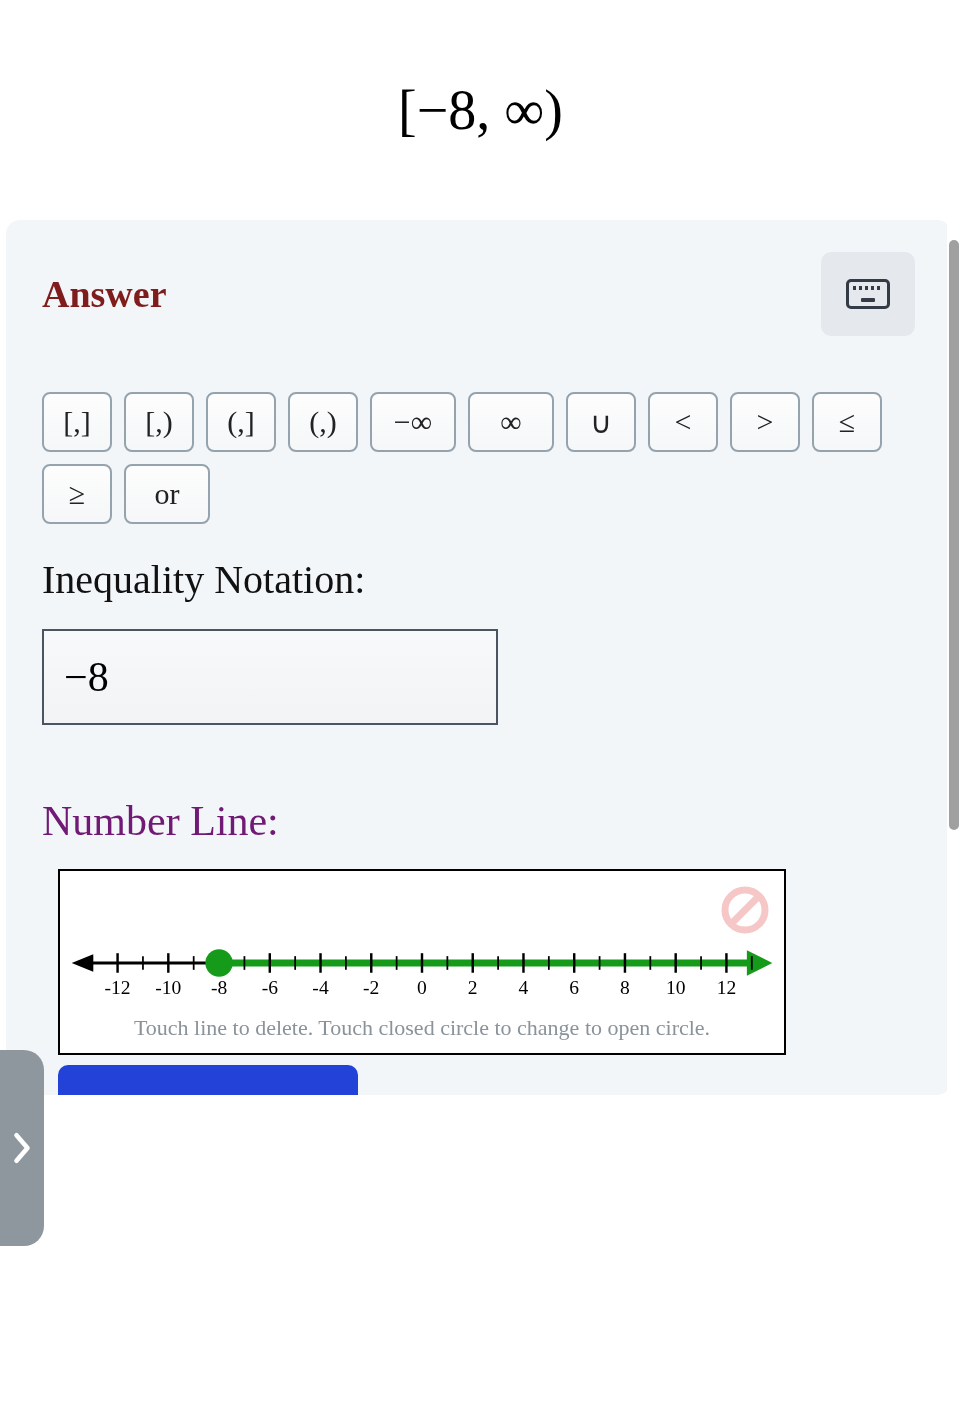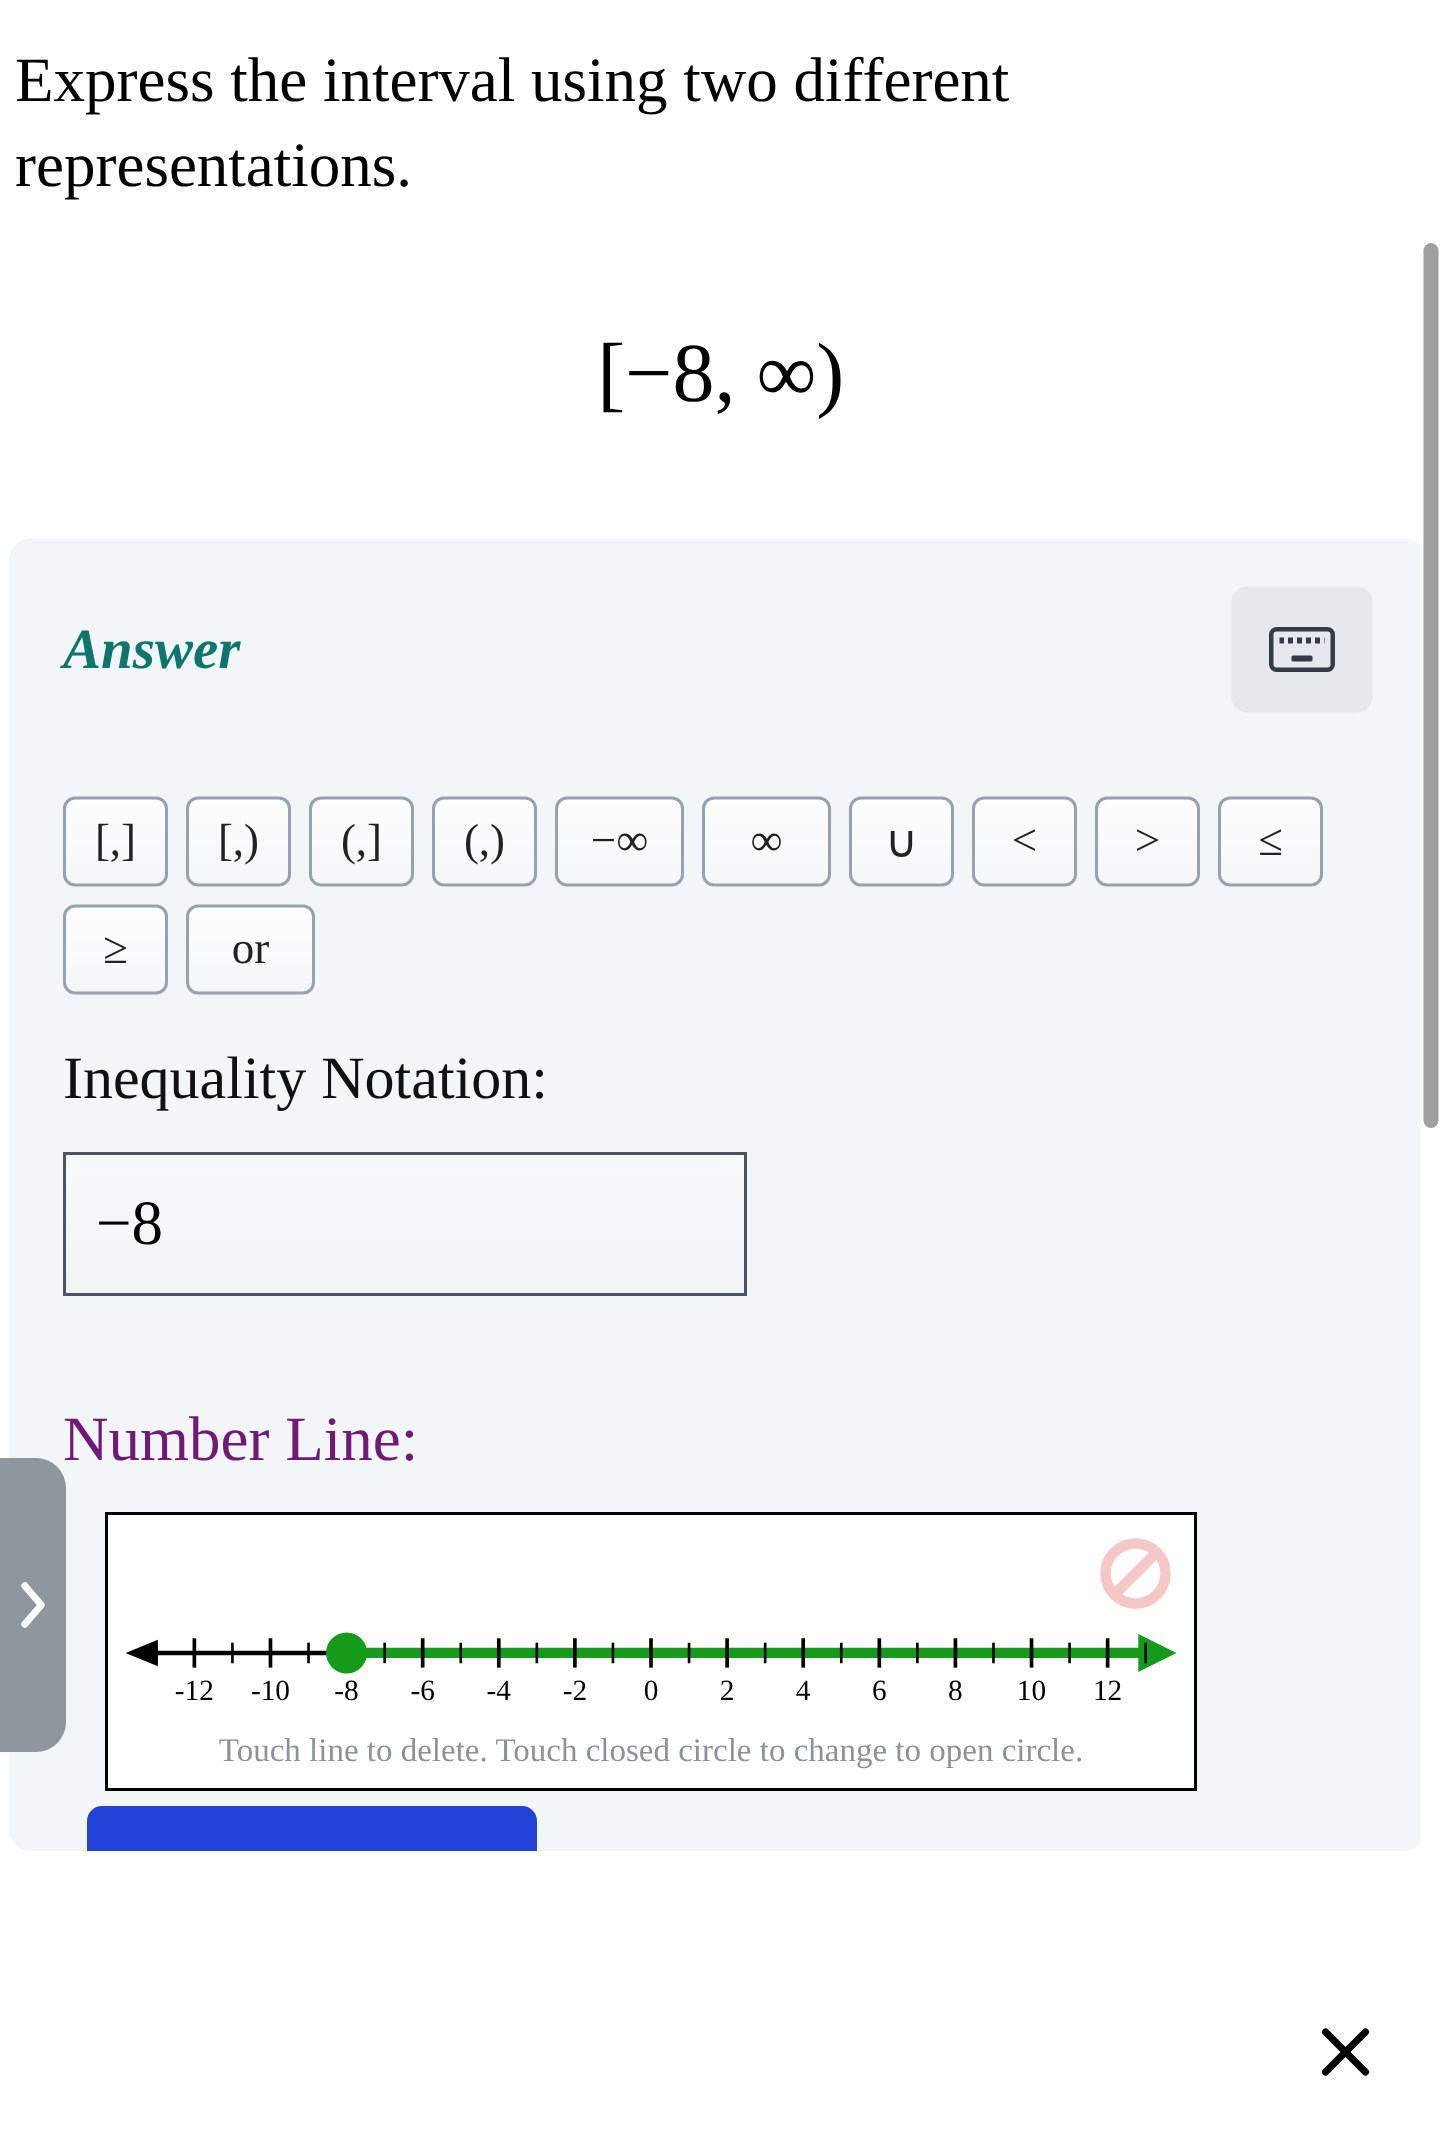--- a/index.html
+++ b/index.html
@@ -4,47 +4,46 @@
 <style>
   * { box-sizing: border-box; margin: 0; padding: 0; }
   html, body { width: 961px; height: 1424px; font-family: Georgia, 'Times New Roman', serif; background: #fff; overflow: hidden; position: relative; }
   .page { width: 961px; height: 1424px; position: relative; }
   .scrollbar-track { position: absolute; right: 0; top: 0; width: 14px; height: 100%; background: #fff; }
   .scrollbar-thumb { position: absolute; right: 2px; top: 162px; width: 10px; height: 590px; background: #a0a0a0; border-radius: 5px; }
   .question { padding: 26px 20px 0 10px; font-size: 42px; line-height: 1.35; color: #000; }
   .interval-display { text-align: center; font-size: 56px; margin-top: 78px; margin-bottom: 78px; font-family: Georgia, serif; }
   .answer-panel { margin: 0 10px 0 6px; background: #f3f6f9; border-radius: 14px; padding: 32px 36px 40px 36px; position: relative; }
   .answer-header-row { display: flex; justify-content: space-between; align-items: center; }
-  .answer-title { font-size: 38px; font-weight: bold; color: #0f766e; font-style: italic; }
+  .answer-title { font-size: 38px; font-weight: bold; color: #7f1d1d; }
   .kbd-button { width: 94px; height: 84px; background: #e5e9ed; border-radius: 10px; display: flex; align-items: center; justify-content: center; cursor: pointer; }
   .kbd-icon { width: 44px; height: 30px; border: 3px solid #333b46; border-radius: 5px; position: relative; }
   .kbd-icon::before { content: ""; position: absolute; top: 4px; left: 4px; right: 4px; height: 4px; background: repeating-linear-gradient(to right, #333b46 0, #333b46 3px, transparent 3px, transparent 6px); }
   .kbd-icon::after { content: ""; position: absolute; bottom: 4px; left: 12px; right: 12px; height: 4px; background: #333b46; border-radius: 1px; }
   .attempt { margin-top: 22px; font-size: 32px; color: #5c6673; }
   .symbol-row { margin-top: 56px; display: flex; flex-wrap: wrap; gap: 12px; }
   .sym-btn { height: 60px; min-width: 70px; padding: 0 14px; border: 2px solid #94a3ad; border-radius: 8px; background: linear-gradient(#fdfdfd, #f5f7f8); display: flex; align-items: center; justify-content: center; font-size: 30px; color: #222; cursor: pointer; font-family: Georgia, serif; }
   .sym-wide { min-width: 86px; }
   .section-label { margin-top: 32px; font-size: 40px; color: #111; }
   .input-box { margin-top: 26px; width: 456px; height: 96px; border: 2px solid #4a5560; background: linear-gradient(#f8f9fa, #f1f3f4); display: flex; align-items: center; padding: 0 20px; font-size: 42px; }
   .numline-label { margin-top: 72px; font-size: 42px; color: #701a75; }
-  .numline-box { margin-top: 24px; margin-left: 28px; width: 728px; height: 186px; border: 2px solid #000; position: relative; background: #fff; }
+  .numline-box { margin-top: 24px; margin-left: 16px; width: 728px; height: 186px; border: 2px solid #000; position: relative; background: #fff; }
   .nl-svg { position: absolute; left: 0; top: 0; width: 100%; height: 100%; }
   .nl-hint { position: absolute; bottom: 12px; left: 0; right: 0; text-align: center; font-size: 22px; color: #8a929a; font-family: Liberation Serif, serif; }
   .clear-icon { position: absolute; top: 14px; right: 14px; width: 50px; height: 50px; }
   .close-x { position: absolute; right: 40px; bottom: 32px; width: 48px; height: 48px; display: flex; align-items: center; justify-content: center; cursor: pointer; }
   .close-x svg { width: 38px; height: 38px; }
   .side-tab { position: absolute; left: 0; top: 972px; width: 44px; height: 196px; background: #8f979e; border-top-right-radius: 20px; border-bottom-right-radius: 20px; display: flex; align-items: center; justify-content: center; cursor: pointer; }
   .side-tab svg { width: 22px; height: 34px; }
   .submit-stub { position: absolute; left: 52px; bottom: 0; width: 300px; height: 30px; background: #2242d8; border-top-left-radius: 10px; border-top-right-radius: 10px; }
 </style>
 </head>
 <body>
 <div class="page">
 
-  <div class="question">Express the interval using two different representations.</div>
 
   <div class="interval-display">[−8, ∞)</div>
 
   <div class="answer-panel">
     <div class="answer-header-row">
       <div class="answer-title">Answer</div>
       <div class="kbd-button">
         <div class="kbd-icon"></div>
       </div>
     </div>

